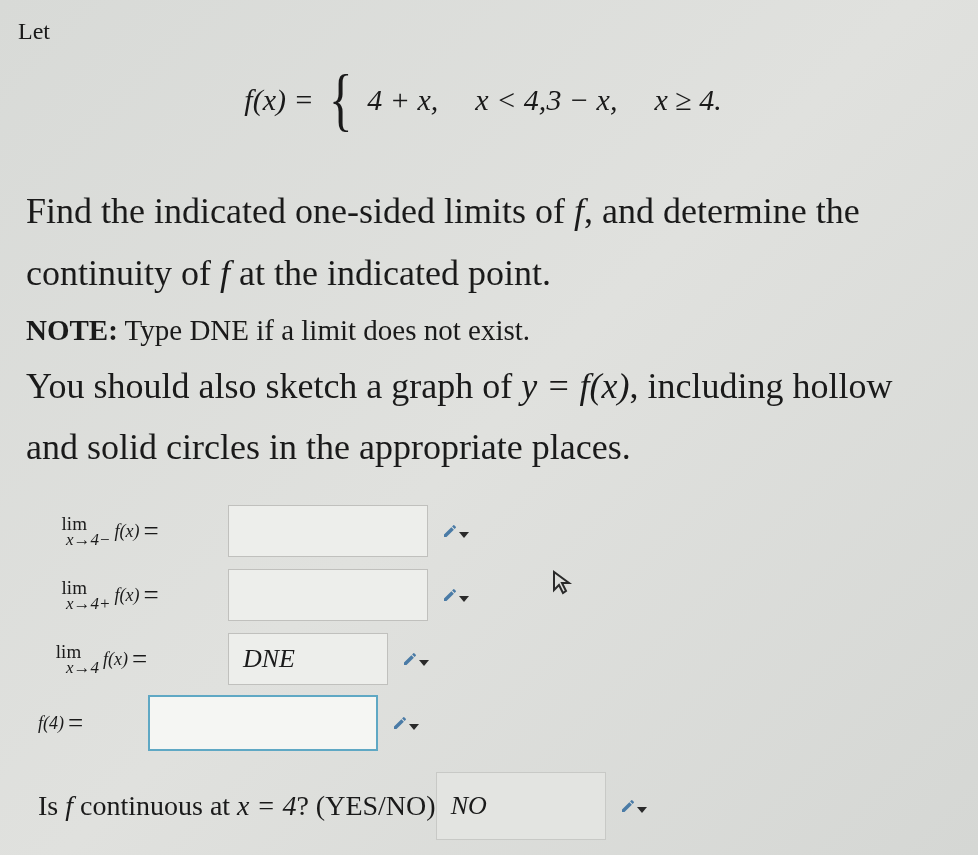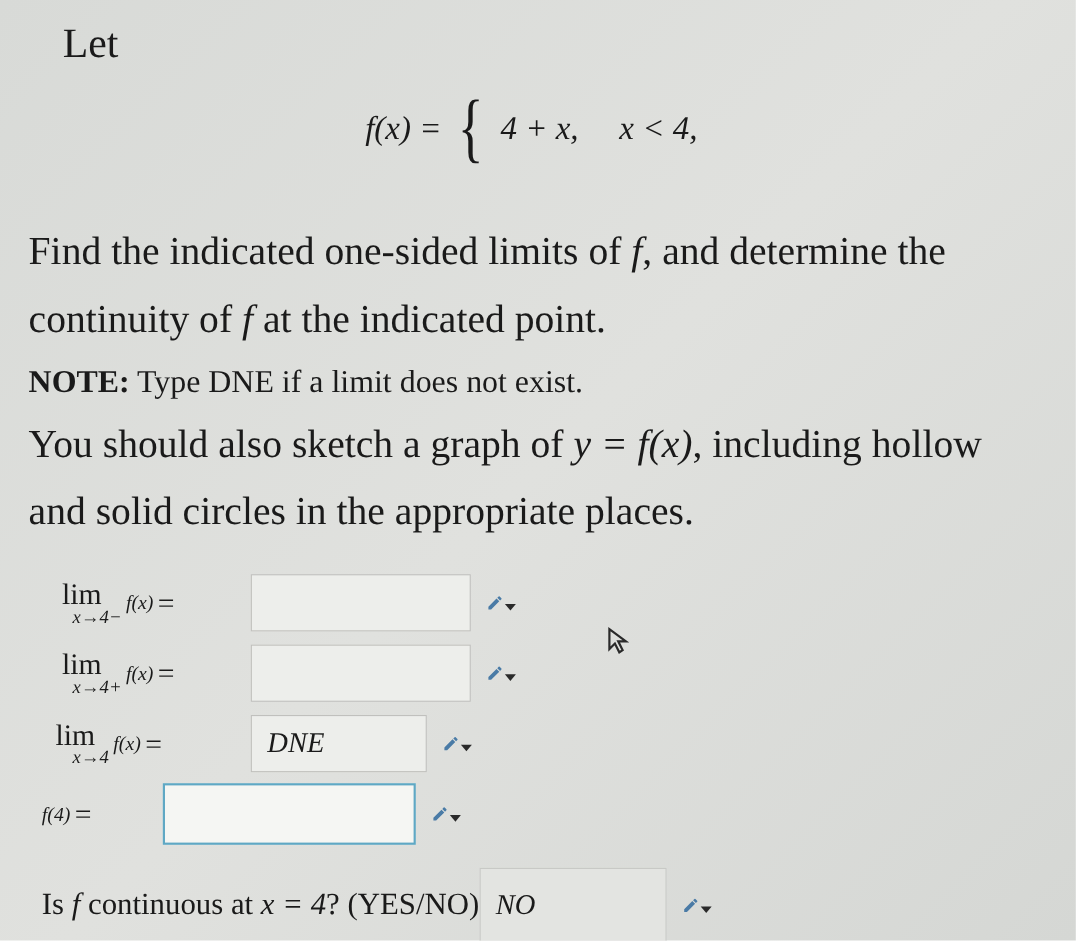--- a/index.html
+++ b/index.html
@@ -10,23 +10,22 @@
     body {
       width: 978px;
       height: 855px;
       background: linear-gradient(135deg, #d8dad7 0%, #e0e1de 50%, #d5d7d4 100%);
       font-family: Georgia, 'Times New Roman', serif;
       color: #1a1a1a;
       padding: 18px 30px 30px 18px;
       position: relative;
     }
     .top-text {
-      font-size: 38px;
+      font-size: 24px;
       margin-bottom: 20px;
-      margin-left: 39px;
     }
     .equation-block {
       text-align: center;
       margin: 30px auto 60px;
       font-size: 30px;
       display: flex;
       justify-content: center;
       align-items: center;
       gap: 10px;
     }
@@ -91,21 +90,21 @@
       align-items: center;
       min-width: 190px;
     }
     .limit-stack {
       display: inline-flex;
       flex-direction: column;
       align-items: center;
       line-height: 0.9;
     }
     .limit-top {
-      font-size: 27px;
+      font-size: 19px;
     }
     .limit-bottom {
       font-size: 17px;
       font-style: italic;
       margin-left: 28px;
     }
     .fx {
       font-style: italic;
       font-size: 18px;
       margin-left: 4px;
@@ -188,20 +187,24 @@
 
 <div class="top-text">Let</div>
 
 <div class="equation-block">
   <span class="eq-left">f(x) =</span>
   <span class="brace">{</span>
   <span class="cases">
     <span class="case-row">
       <span class="case-expr">4 + x,</span>
       <span class="case-cond">x &lt; 4,</span>
+    </span>
+    <span class="case-row">
+      <span class="case-expr">3 − x,</span>
+      <span class="case-cond">x ≥ 4.</span>
     </span>
   </span>
 </div>
 
 <div class="body-text">
   <span>Find the indicated one-sided limits of </span><span class="ital">f</span><span>, and determine the</span>
 </div>
 <div class="body-text">
   <span>continuity of </span><span class="ital">f</span><span> at the indicated point.</span>
 </div>

